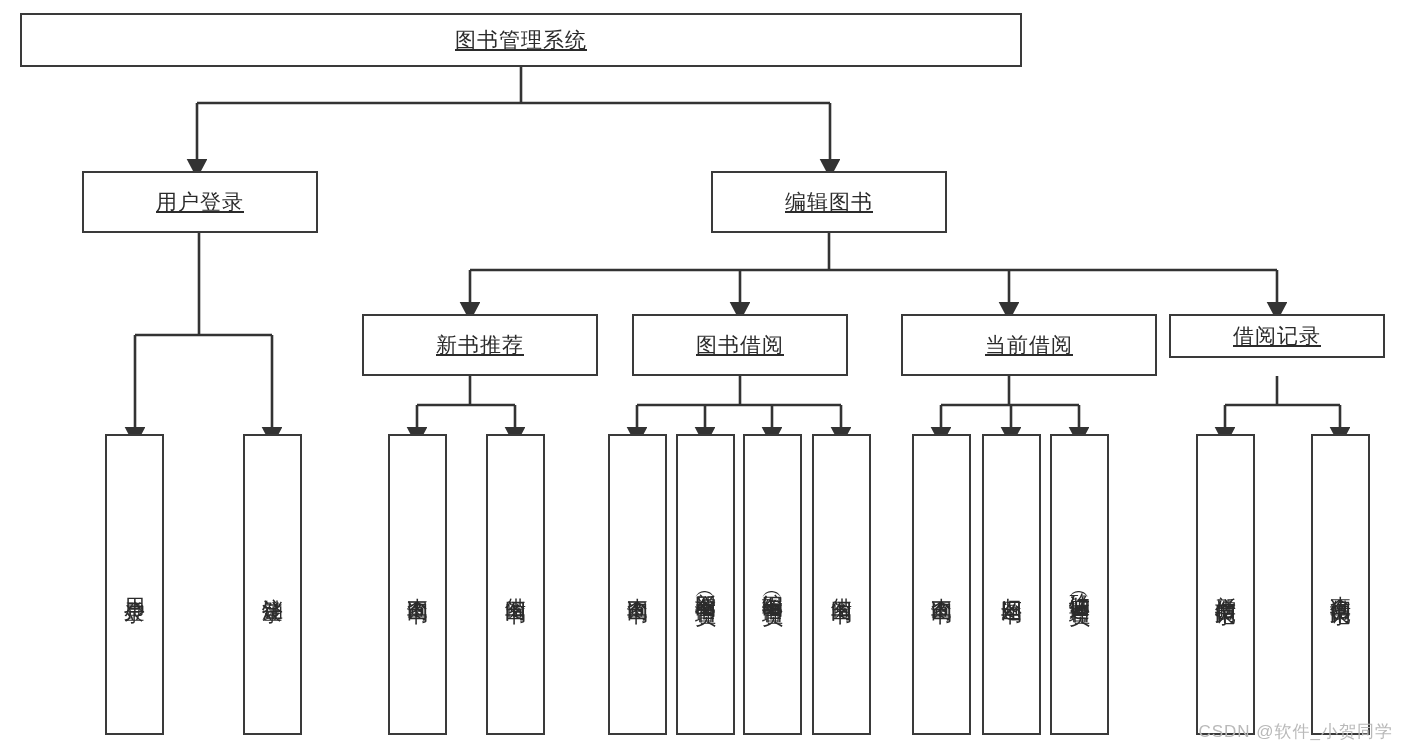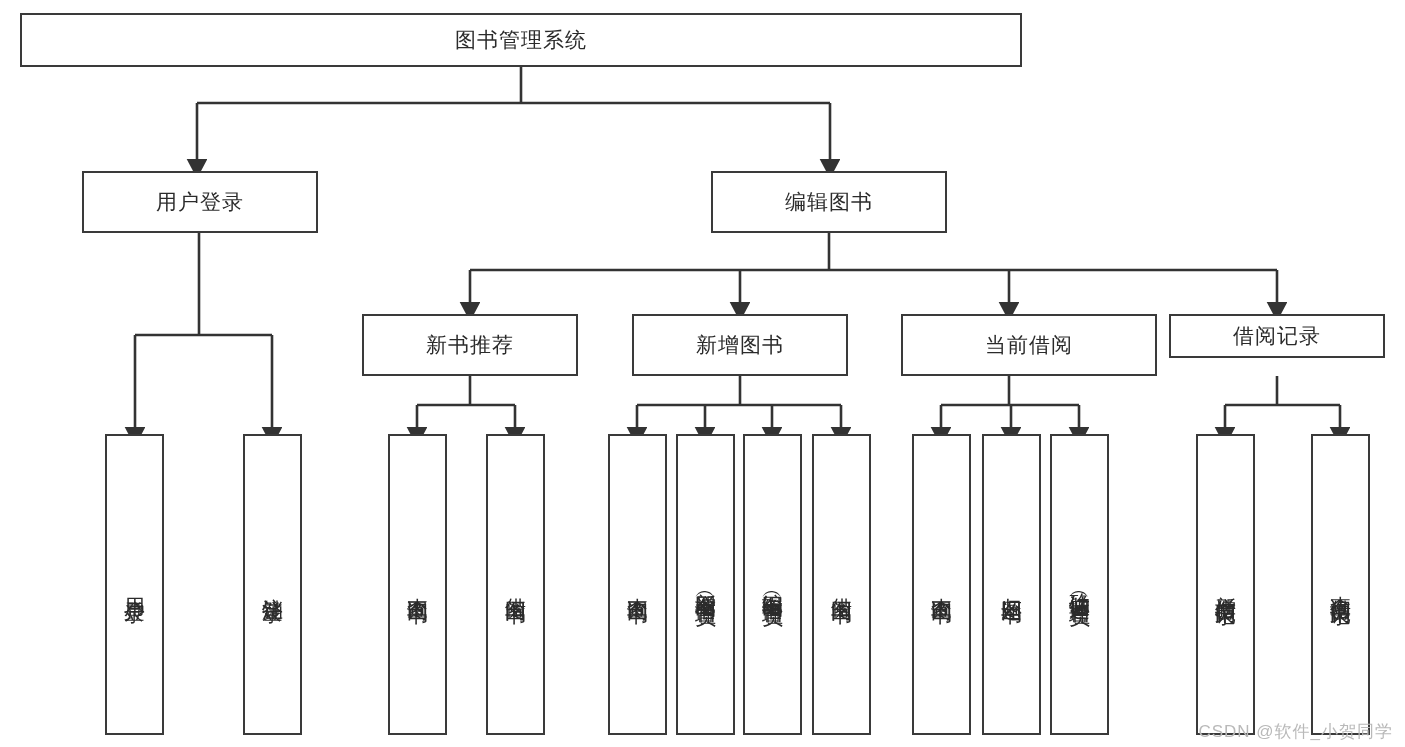--- a/index.html
+++ b/index.html
@@ -1,21 +1,21 @@
 <!DOCTYPE html>
 <html><head>
 <meta charset="utf-8">
 <style>
   html,body{margin:0;padding:0;background:#ffffff;}
   body{font-family:"Liberation Sans","DejaVu Sans",sans-serif;}
   #canvas{position:relative;width:1405px;height:747px;background:#fff;overflow:hidden;}
   #edges{position:absolute;left:0;top:0;width:1405px;height:747px;}
   .node{position:absolute;box-sizing:border-box;border:2px solid #3a3a3a;background:#ffffff;
         display:flex;align-items:center;justify-content:center;color:#2b2b2b;}
-  .node.h{font-size:21px;letter-spacing:1px;}
+  .node.h{font-size:21px;letter-spacing:1px;text-decoration:underline;}
   .node.v{font-size:21px;letter-spacing:2px;writing-mode:vertical-rl;text-orientation:upright;
           line-height:1.05;padding:6px 0;}
   .node .lbl{display:block;white-space:pre-line;text-align:center;}
   .node.v .lbl{writing-mode:vertical-rl;text-orientation:upright;}
   #watermark{position:absolute;right:12px;bottom:4px;font-size:17px;color:#b9b9b9;
              letter-spacing:1px;white-space:nowrap;}
 </style>
 </head>
 <body>
 
@@ -75,25 +75,25 @@
     <span class="lbl">图书管理系统</span>
   </div>
 
   <div class="node h" style="left:82px;top:171px;width:236px;height:62px;">
     <span class="lbl">用户登录</span>
   </div>
   <div class="node h" style="left:711px;top:171px;width:236px;height:62px;">
     <span class="lbl">编辑图书</span>
   </div>
 
-  <div class="node h" style="left:362px;top:314px;width:216px;height:62px;">
+  <div class="node h" style="left:362px;top:314px;width:236px;height:62px;">
     <span class="lbl">新书推荐</span>
   </div>
   <div class="node h" style="left:632px;top:314px;width:216px;height:62px;">
-    <span class="lbl">新增图书</span>
+    <span class="lbl">图书借阅</span>
   </div>
   <div class="node h" style="left:901px;top:314px;width:256px;height:62px;">
     <span class="lbl">当前借阅</span>
   </div>
   <div class="node h" style="left:1169px;top:314px;width:216px;height:44px;">
     <span class="lbl">借阅记录</span>
   </div>
 
   <div class="node v" style="left:105px;top:434px;width:59px;height:301px;">
     <span class="lbl">用户登录</span>

